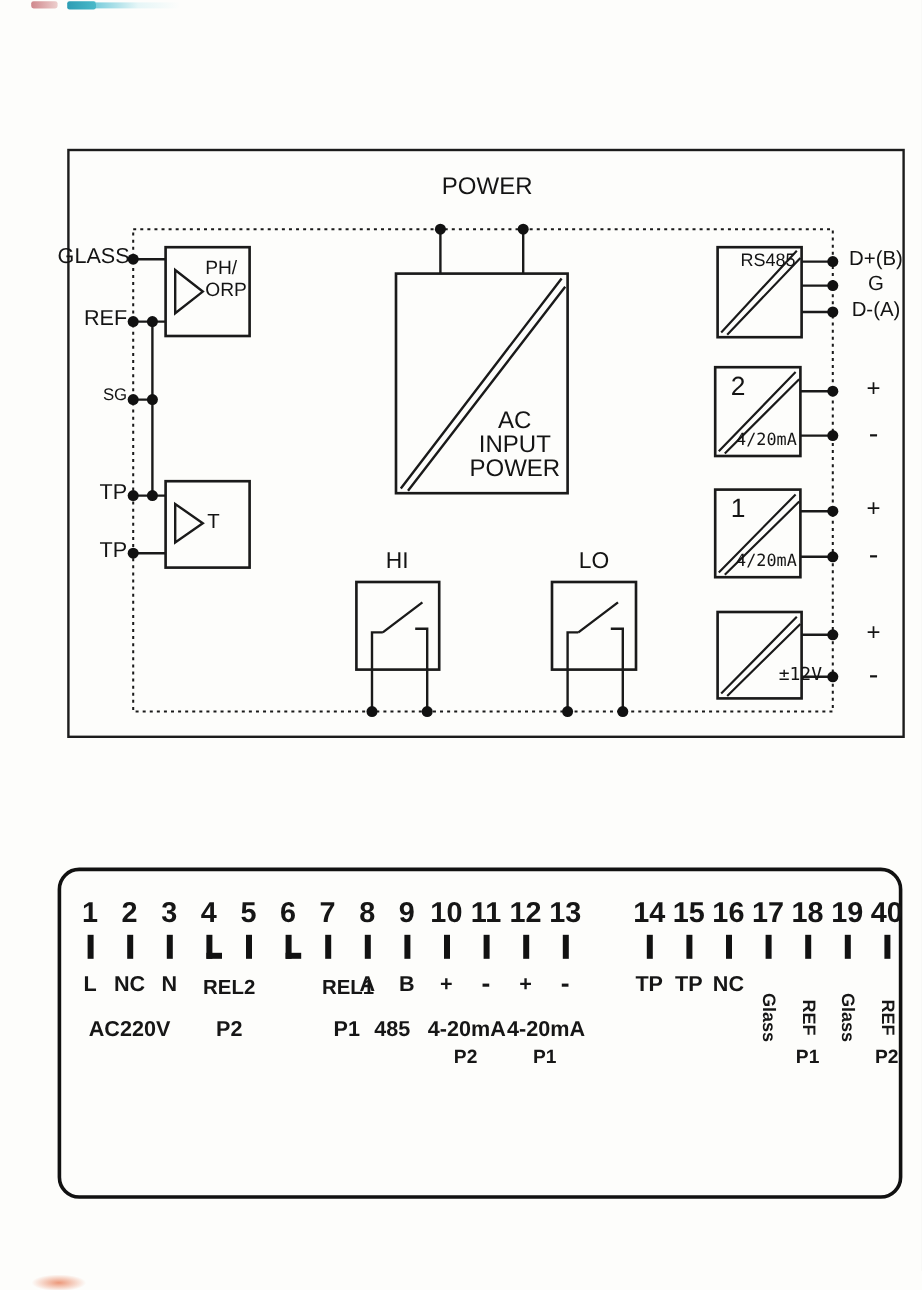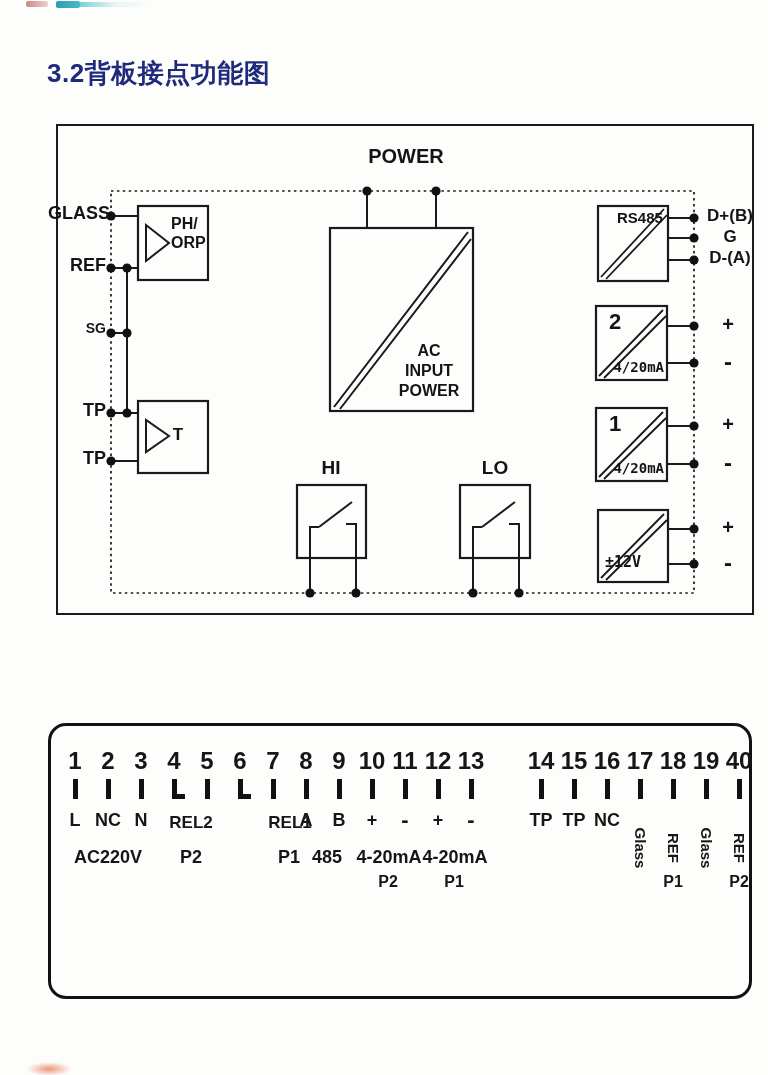--- a/index.html
+++ b/index.html
@@ -3,21 +3,21 @@
 <meta charset="utf-8">
 <style>
   html,body{margin:0;padding:0;}
   body{font-family:"Liberation Sans",sans-serif;background:#e9e9e9;}
   #page{position:relative;width:768px;height:1075px;background:#fdfdfb;overflow:hidden;color:#161616;}
   .abs{position:absolute;}
   h2.sec{margin:0;font-size:26px;font-weight:bold;color:#1e2a7d;letter-spacing:.5px;}
   
   #diag1{left:56px;top:124px;width:694px;height:487px;border:2px solid #1c1c1c;}
   #diag1 svg{position:absolute;left:0;top:0;}
-  .dlabel{font-weight:bold;color:#141414;line-height:1.08;}
+  .dlabel{font-weight:normal;color:#141414;line-height:1.08;}
   .ctr{text-align:center;}
   .rgt{text-align:right;}
   .mono{font-family:"DejaVu Sans Mono",monospace;}
   
   #tbox{left:48px;top:723px;width:698px;height:270px;border:3px solid #111;border-radius:18px;}
   .tcol{position:absolute;top:20px;width:36px;text-align:center;}
   .tnum{font-size:24px;font-weight:bold;line-height:30px;}
   .tickwrap{position:relative;height:26px;}
   .tick{position:absolute;left:50%;margin-left:-2.5px;top:3px;width:5px;height:20px;background:#111;}
   .tickfoot{position:absolute;left:50%;margin-left:-2.5px;top:18px;width:13px;height:5px;background:#111;}
@@ -35,21 +35,20 @@
 </head>
 <body>
 
 <div id="page">
 
   <div class="abs" id="topstrip1"></div>
   <div class="abs" id="topstrip2"></div>
   <div class="abs" id="topstrip3"></div>
   <div class="abs" id="blob"></div>
 
-  <h2 class="sec abs" style="left:47px;top:56px;">3.2背板接点功能图</h2>
 
   <div class="abs" id="diag1">
 
     <svg width="694" height="487" viewBox="0 0 694 487">
       <g stroke="#1a1a1a" fill="none">
 
         <rect x="53" y="65" width="583" height="402" stroke-width="1.7" stroke-dasharray="2.5 3.4"></rect>
 
         <path d="M309,65 V102 M378,65 V102" stroke-width="2"></path>
 
@@ -121,21 +120,21 @@
     <div class="abs dlabel rgt" style="left:-10px;top:195px;width:58px;font-size:14px;">SG</div>
     <div class="abs dlabel rgt" style="left:-10px;top:275px;width:58px;font-size:18px;">TP</div>
     <div class="abs dlabel rgt" style="left:-10px;top:323px;width:58px;font-size:18px;">TP</div>
 
     <div class="abs dlabel" style="left:113px;top:88px;font-size:16px;line-height:19px;">
       <div>PH/</div>
       <div>ORP</div>
     </div>
     <div class="abs dlabel ctr" style="left:90px;top:300px;width:60px;font-size:17px;">T</div>
 
-    <div class="abs dlabel ctr" style="left:330px;top:215px;width:82px;font-size:16px;line-height:20px;">
+    <div class="abs dlabel ctr" style="left:330px;top:215px;width:82px;font-size:20px;line-height:20px;">
       <div>AC</div>
       <div>INPUT</div>
       <div>POWER</div>
     </div>
 
     <div class="abs dlabel ctr" style="left:243px;top:332px;width:60px;font-size:19px;">HI</div>
     <div class="abs dlabel ctr" style="left:407px;top:332px;width:60px;font-size:19px;">LO</div>
 
     <div class="abs dlabel" style="left:543px;top:84px;font-size:15px;margin-left:16px;">RS485</div>
     <div class="abs dlabel ctr" style="left:641px;top:81px;width:62px;font-size:17px;">D+(B)</div>
@@ -145,21 +144,21 @@
     <div class="abs dlabel" style="left:551px;top:184px;font-size:22px;">2</div>
     <div class="abs dlabel rgt mono" style="left:546px;top:234px;width:60px;font-size:14px;">4/20mA</div>
     <div class="abs dlabel ctr" style="left:650px;top:188px;width:40px;font-size:20px;">+</div>
     <div class="abs dlabel ctr" style="left:650px;top:223px;width:40px;font-size:24px;">-</div>
 
     <div class="abs dlabel" style="left:551px;top:286px;font-size:22px;">1</div>
     <div class="abs dlabel rgt mono" style="left:546px;top:335px;width:60px;font-size:14px;">4/20mA</div>
     <div class="abs dlabel ctr" style="left:650px;top:288px;width:40px;font-size:20px;">+</div>
     <div class="abs dlabel ctr" style="left:650px;top:324px;width:40px;font-size:24px;">-</div>
 
-    <div class="abs dlabel rgt mono" style="left:542px;top:428px;width:41px;font-size:15px;">±12V</div>
+    <div class="abs dlabel rgt mono" style="left:542px;top:428px;width:41px;font-size:15px;padding-left:44px;">±12V</div>
     <div class="abs dlabel ctr" style="left:650px;top:391px;width:40px;font-size:20px;">+</div>
     <div class="abs dlabel ctr" style="left:650px;top:424px;width:40px;font-size:24px;">-</div>
   </div>
 
 
   <div class="abs" id="tbox">
 
     <div class="tcol" style="left:6px;">
         <div class="tnum">1</div>
         <div class="tickwrap">

